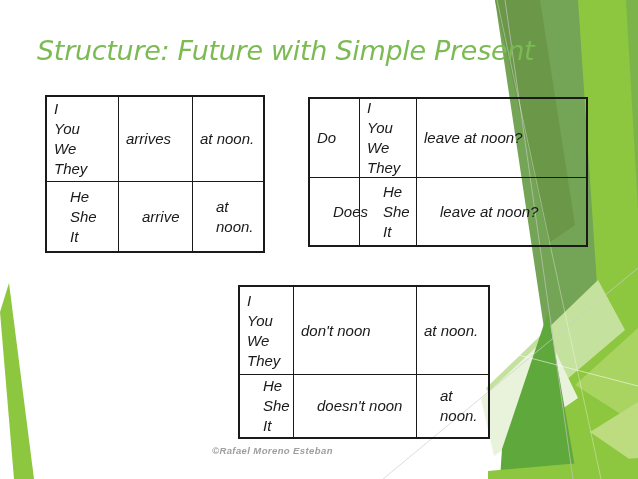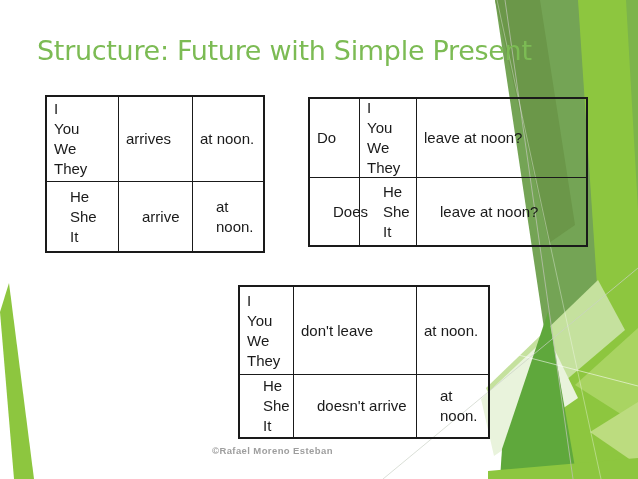--- a/index.html
+++ b/index.html
@@ -2,20 +2,21 @@
 <html><head>
 <meta charset="utf-8">
 <style>
   html,body{margin:0;padding:0;background:#ffffff;}
   .slide{
     position:relative;
     width:638px;height:479px;
     overflow:hidden;
     background:#ffffff;
     font-family:"Liberation Sans",sans-serif;
+    font-style:italic;
   }
   .bg{
     position:absolute;left:0;top:0;width:638px;height:479px;z-index:0;
   }
   .title{
     position:absolute;left:37px;top:36px;z-index:2;
     font-family:"DejaVu Sans",sans-serif;
     font-size:27px;line-height:30px;
     letter-spacing:-0.3px;
     color:#7CBB54;
@@ -101,24 +102,24 @@
 She
 It</div>
     <div class="cell col-last row-last">leave at noon?</div>
   </div>
 
   <div class="tbl" style="left:238px;top:285px;grid-template-columns:54px 123px 71px;grid-template-rows:88px 62px;">
     <div class="cell">I
 You
 We
 They</div>
-    <div class="cell">don't leave</div>
+    <div class="cell">don't noon</div>
     <div class="cell col-last">at noon.</div>
     <div class="cell row-last">He
 She
 It</div>
-    <div class="cell row-last">doesn't arrive</div>
+    <div class="cell row-last">doesn't noon</div>
     <div class="cell col-last row-last">at noon.</div>
   </div>
 
   <div class="footer">©Rafael Moreno Esteban</div>
 
 </div>
 
 </body></html>

